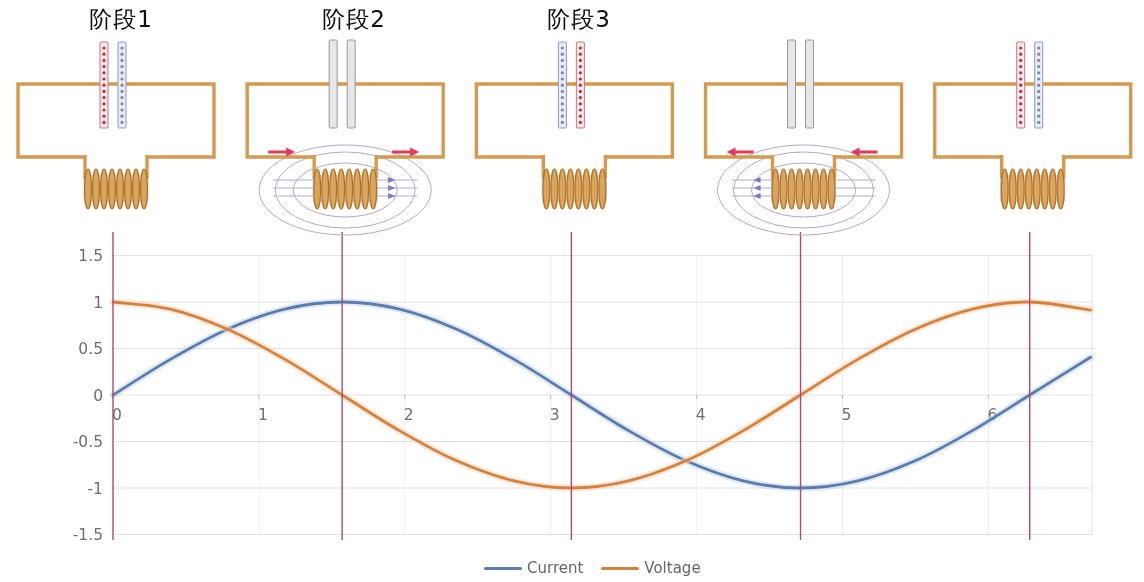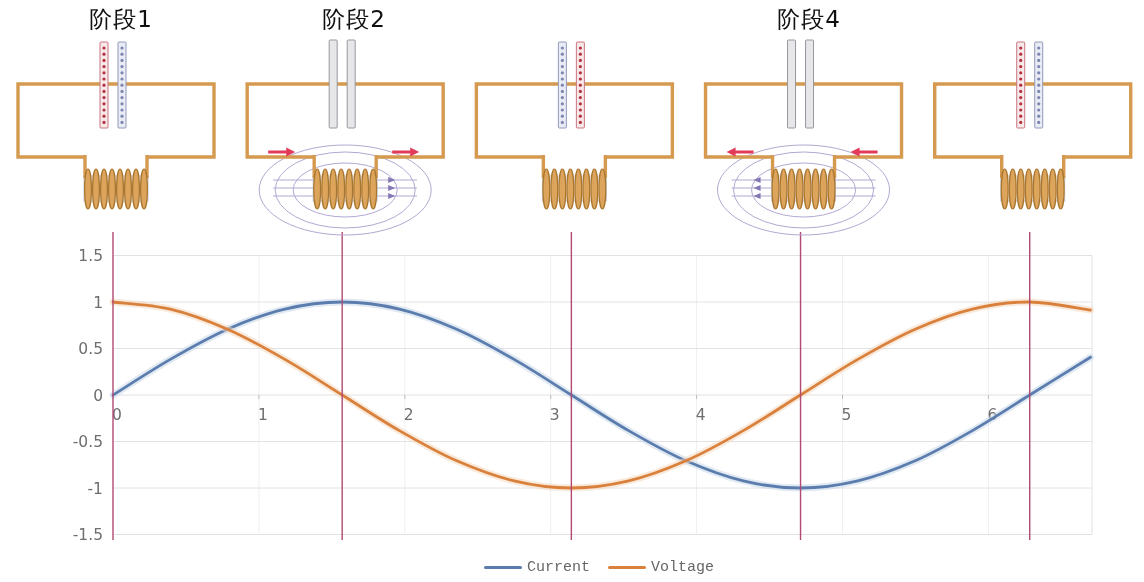--- a/index.html
+++ b/index.html
@@ -3,21 +3,21 @@
 <meta charset="utf-8">
 <style>
   html,body{margin:0;padding:0;background:#fff;}
   .canvas{position:relative;width:1144px;height:582px;background:#fff;overflow:hidden;
           font-family:"DejaVu Sans","Liberation Sans",sans-serif;}
   #scene{position:absolute;left:0;top:0;}
   .stage-title{position:absolute;top:4px;width:140px;text-align:center;
                font-size:23px;font-weight:normal;color:#101010;letter-spacing:1px;}
   .t1{left:51px;} .t2{left:284px;} .t3{left:509px;} .t4{left:739px;} .t5{left:968px;}
   .legend{position:absolute;left:484px;top:559px;display:flex;align-items:center;gap:18px;}
-  .legend-item{display:flex;align-items:center;gap:5px;font-family:Liberation Mono, monospace;}
+  .legend-item{display:flex;align-items:center;gap:5px;}
   .swatch{display:inline-block;width:38px;height:3px;border-radius:2px;}
   .legend-label{font-size:15px;color:#666;}
   .tick{font-size:15.5px;fill:#6e6e6e;}
 </style>
 </head>
 <body>
 
 <div class="canvas">
   <svg id="scene" width="1144" height="582" viewBox="0 0 1144 582">
       <g>
@@ -247,21 +247,21 @@
         <circle cx="1038.71888" cy="97.6" r="1.6" fill="#7c86ae"></circle>
         <circle cx="1038.71888" cy="103.80000000000001" r="1.6" fill="#7c86ae"></circle>
         <circle cx="1038.71888" cy="110" r="1.6" fill="#7c86ae"></circle>
         <circle cx="1038.71888" cy="116.2" r="1.6" fill="#7c86ae"></circle>
         <circle cx="1038.71888" cy="122.4" r="1.6" fill="#7c86ae"></circle>
       </g>
     </svg>
 
   <div class="stage-title t1">阶段1</div>
   <div class="stage-title t2">阶段2</div>
-  <div class="stage-title t4">阶段4</div>
+  <div class="stage-title t3">阶段3</div>
 
   <div class="legend">
     <div class="legend-item">
       <span class="swatch" style="background: rgb(90, 125, 174);"></span>
       <span class="legend-label">Current</span>
     </div>
     <div class="legend-item">
       <span class="swatch" style="background: rgb(217, 129, 60);"></span>
       <span class="legend-label">Voltage</span>
     </div>

